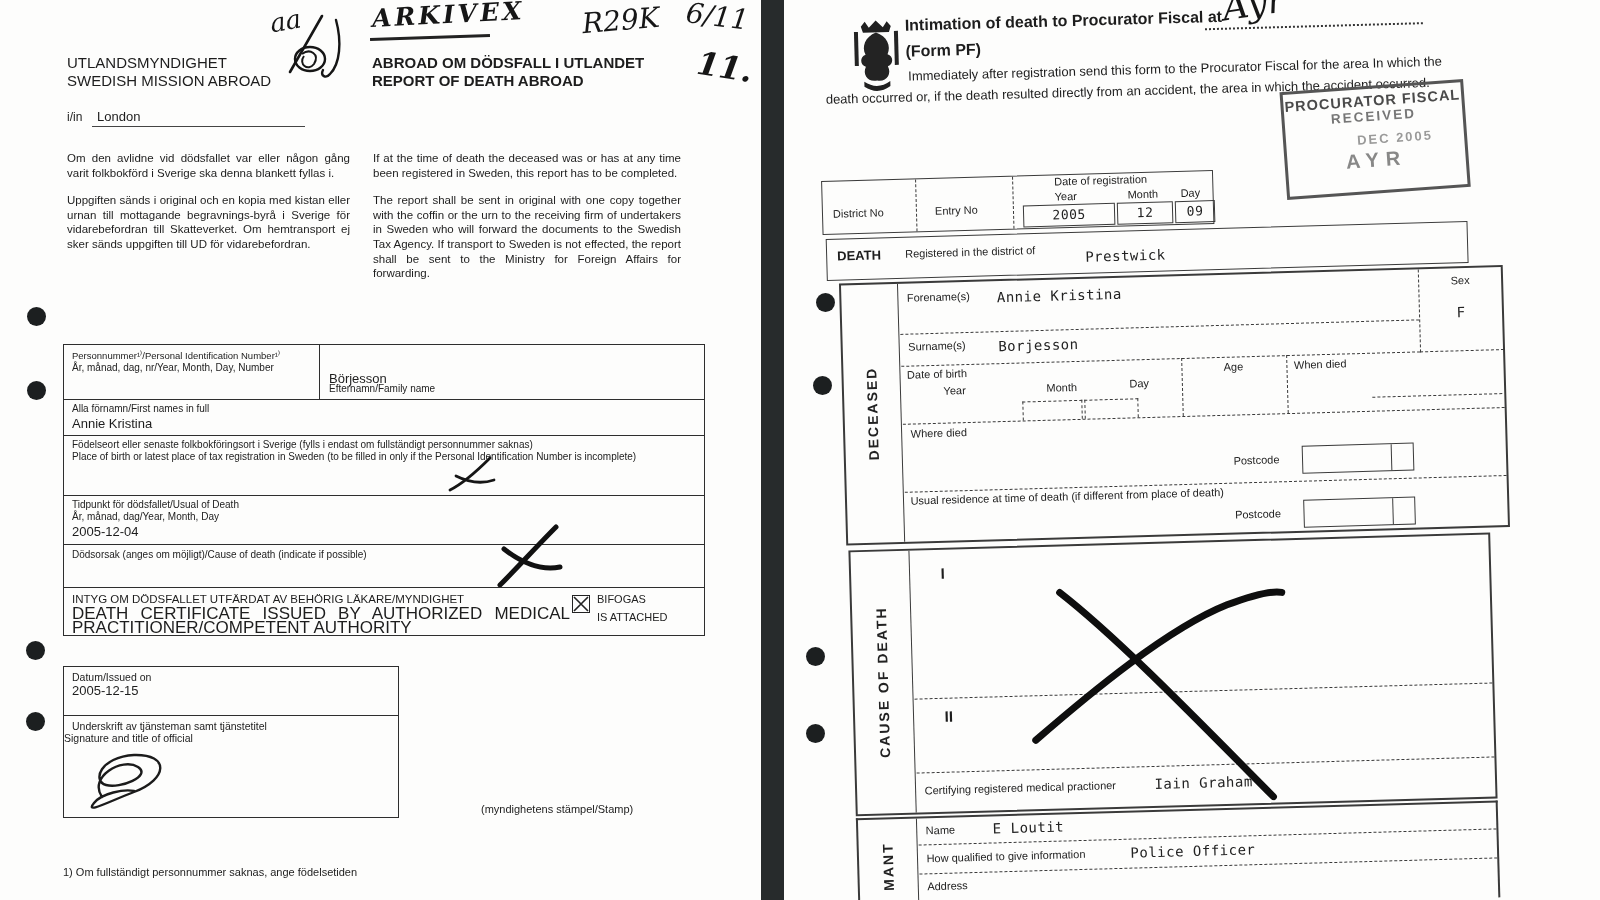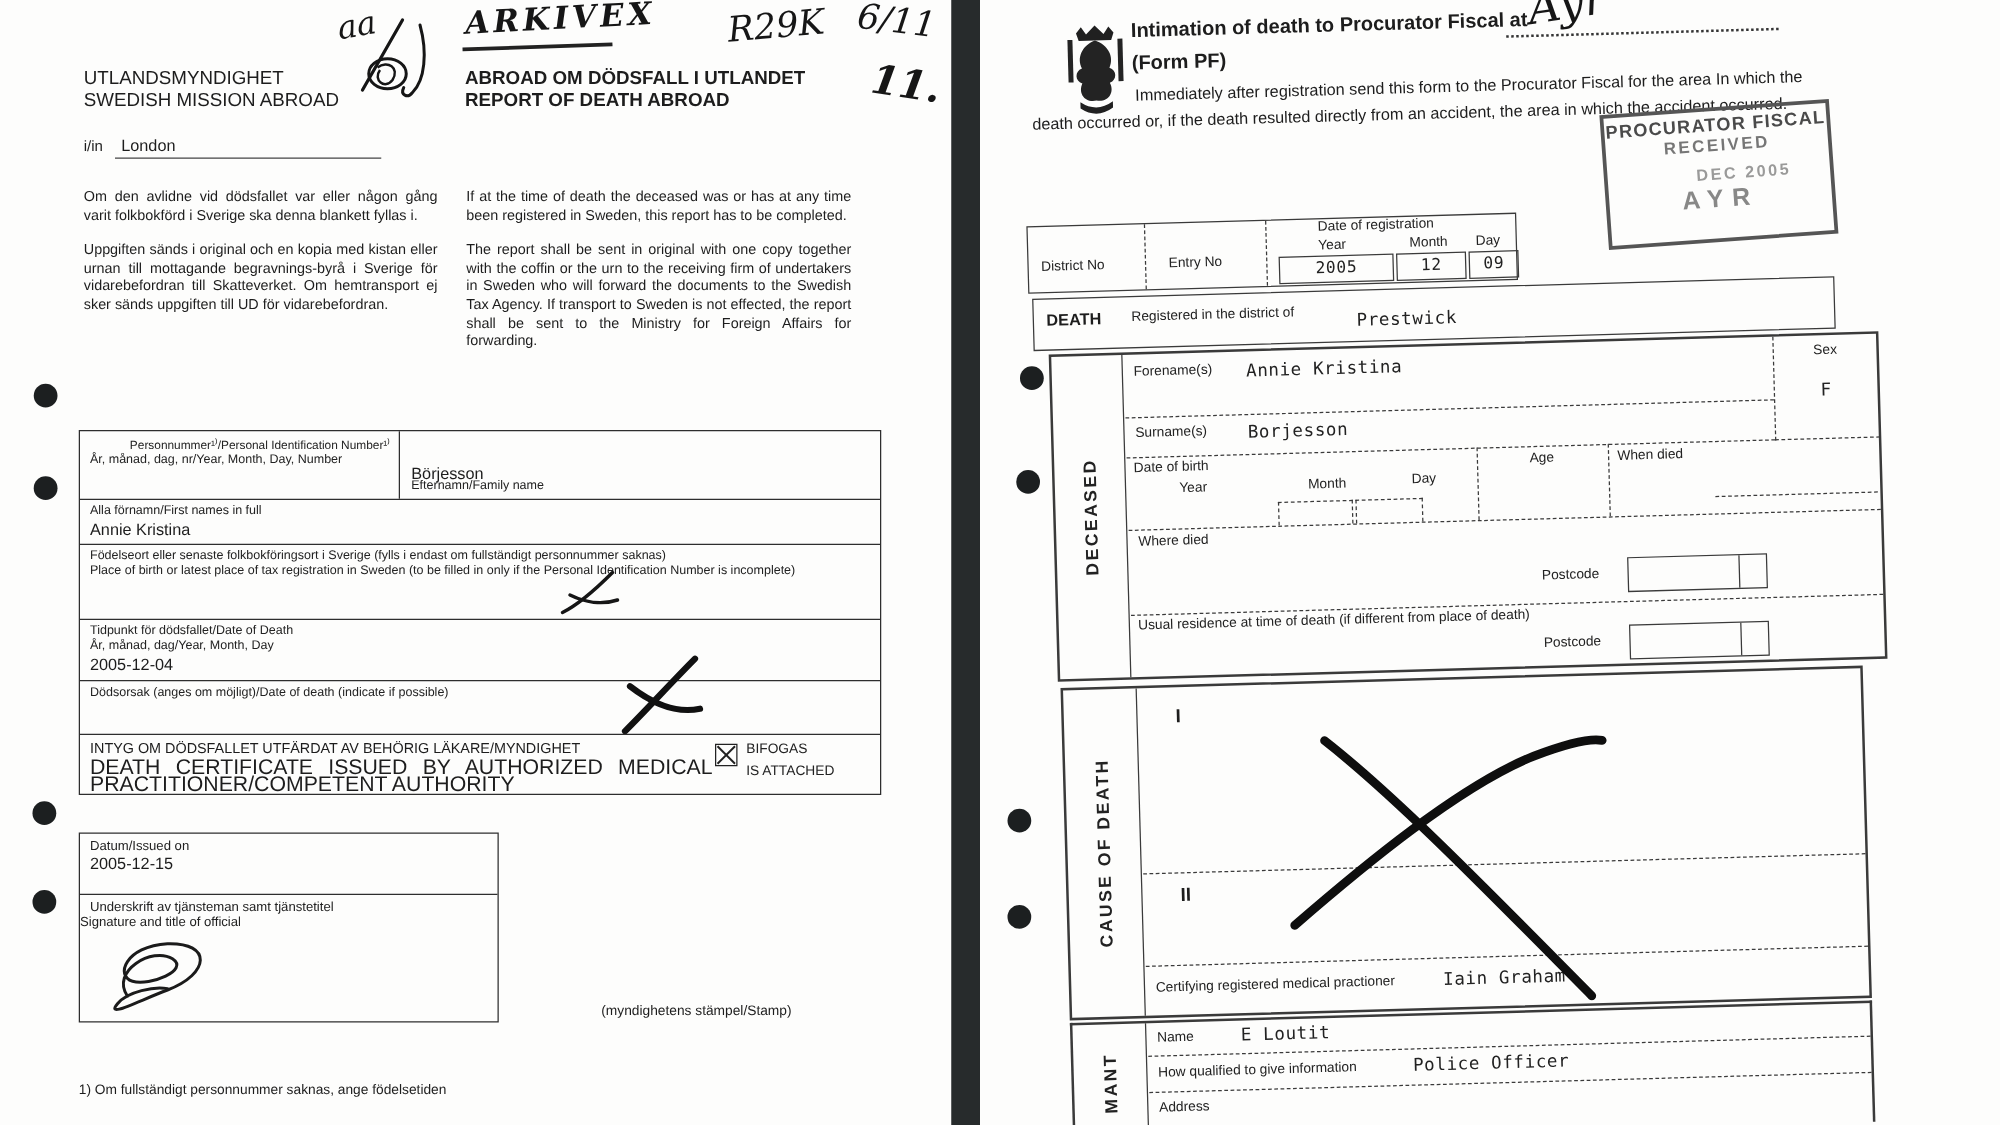--- a/index.html
+++ b/index.html
@@ -55,21 +55,21 @@
     <p style="margin:0;">If at the time of death the deceased was or has at any time been registered in Sweden, this report has to be completed.</p>
     <p style="margin:13px 0 0 0;">The report shall be sent in original with one copy together with the coffin or the urn to the receiving firm of undertakers in Sweden who will forward the documents to the Swedish Tax Agency. If transport to Sweden is not effected, the report shall be sent to the Ministry for Foreign Affairs for forwarding.</p>
   </div>
   <div class="abs just" style="left:67px;top:151px;width:283px;font-size:11.5px;line-height:14.6px;">
     <p style="margin:0;">Om den avlidne vid dödsfallet var eller någon gång varit folkbokförd i Sverige ska denna blankett fyllas i.</p>
     <p style="margin:13px 0 0 0;">Uppgiften sänds i original och en kopia med kistan eller urnan till mottagande begravnings-byrå i Sverige för vidarebefordran till Skatteverket. Om hemtransport ej sker sänds uppgiften till UD för vidarebefordran.</p>
   </div>
 
   <div class="abs" style="left:63px;top:344px;width:640px;height:290px;border:1.5px solid #2e2e2e;">
 
-    <div class="lrow" style="top:0;height:54px;text-align:right;">
+    <div class="lrow" style="top:0;height:54px;">
       <div class="abs" style="left:0;top:0;width:255px;height:54px;border-right:1.5px solid #2e2e2e;">
         <div class="abs lbl" style="left:8px;top:4px;width:240px;font-size:9.5px;">Personnummer¹⁾/Personal Identification Number¹⁾</div>
         <div class="abs lbl" style="left:8px;top:17px;">År, månad, dag, nr/Year, Month, Day, Number</div>
       </div>
       <div class="abs lbl" style="left:265px;top:4px;margin-top:34px;">Efternamn/Family name</div>
       <div class="abs" style="left:265px;top:26px;font-size:13px;">Börjesson</div>
     </div>
 
     <div class="lrow bt" style="top:54px;height:36px;">
       <div class="abs lbl" style="left:8px;top:3px;">Alla förnamn/First names in full</div>
@@ -79,27 +79,27 @@
     <div class="lrow bt" style="top:90px;height:60px;">
       <div class="abs lbl" style="left:8px;top:15px;width:620px;">Place of birth or latest place of tax registration in Sweden (to be filled in only if the Personal Identification Number is incomplete)</div>
       <div class="abs lbl" style="left:8px;top:3px;width:620px;">Födelseort eller senaste folkbokföringsort i Sverige (fylls i endast om fullständigt personnummer saknas)</div>
       <svg class="abs" style="left:382px;top:18px;" width="52" height="40" viewBox="0 0 52 40">
         <path d="M44 4 C 30 18 16 30 4 36" stroke="#161616" stroke-width="2.8" fill="none" stroke-linecap="round"></path>
         <path d="M10 22 C 22 28 36 30 48 26" stroke="#161616" stroke-width="2.8" fill="none" stroke-linecap="round"></path>
       </svg>
     </div>
 
     <div class="lrow bt" style="top:150px;height:49px;">
-      <div class="abs lbl" style="left:8px;top:3px;">Tidpunkt för dödsfallet/Date of Death</div>
+      <div class="abs lbl" style="left:8px;top:3px;">Tidpunkt för dödsfallet/Usual of Death</div>
       <div class="abs lbl" style="left:8px;top:15px;">År, månad, dag/Year, Month, Day</div>
       <div class="abs" style="left:8px;top:28px;font-size:13px;">2005-12-04</div>
     </div>
 
     <div class="lrow bt" style="top:199px;height:43px;">
-      <div class="abs lbl" style="left:8px;top:4px;">Dödsorsak (anges om möjligt)/Date of death (indicate if possible)</div>
+      <div class="abs lbl" style="left:8px;top:4px;">Dödsorsak (anges om möjligt)/Cause of death (indicate if possible)</div>
     </div>
 
     <svg class="abs" style="left:428px;top:178px;" width="74" height="66" viewBox="0 0 74 66">
       <path d="M64 4 C 46 22 26 44 8 62" stroke="#111" stroke-width="5" fill="none" stroke-linecap="round"></path>
       <path d="M12 26 C 30 40 48 48 68 44" stroke="#111" stroke-width="5" fill="none" stroke-linecap="round"></path>
     </svg>
 
     <div class="lrow bt" style="top:242px;height:48px;">
       <div class="abs" style="left:8px;top:5px;width:498px;font-size:11.5px;">INTYG OM DÖDSFALLET UTFÄRDAT AV BEHÖRIG LÄKARE/MYNDIGHET</div>
       <div class="abs just" style="left:8px;top:19px;width:498px;font-size:17px;line-height:14px;">DEATH CERTIFICATE ISSUED BY AUTHORIZED MEDICAL PRACTITIONER/COMPETENT AUTHORITY</div>

